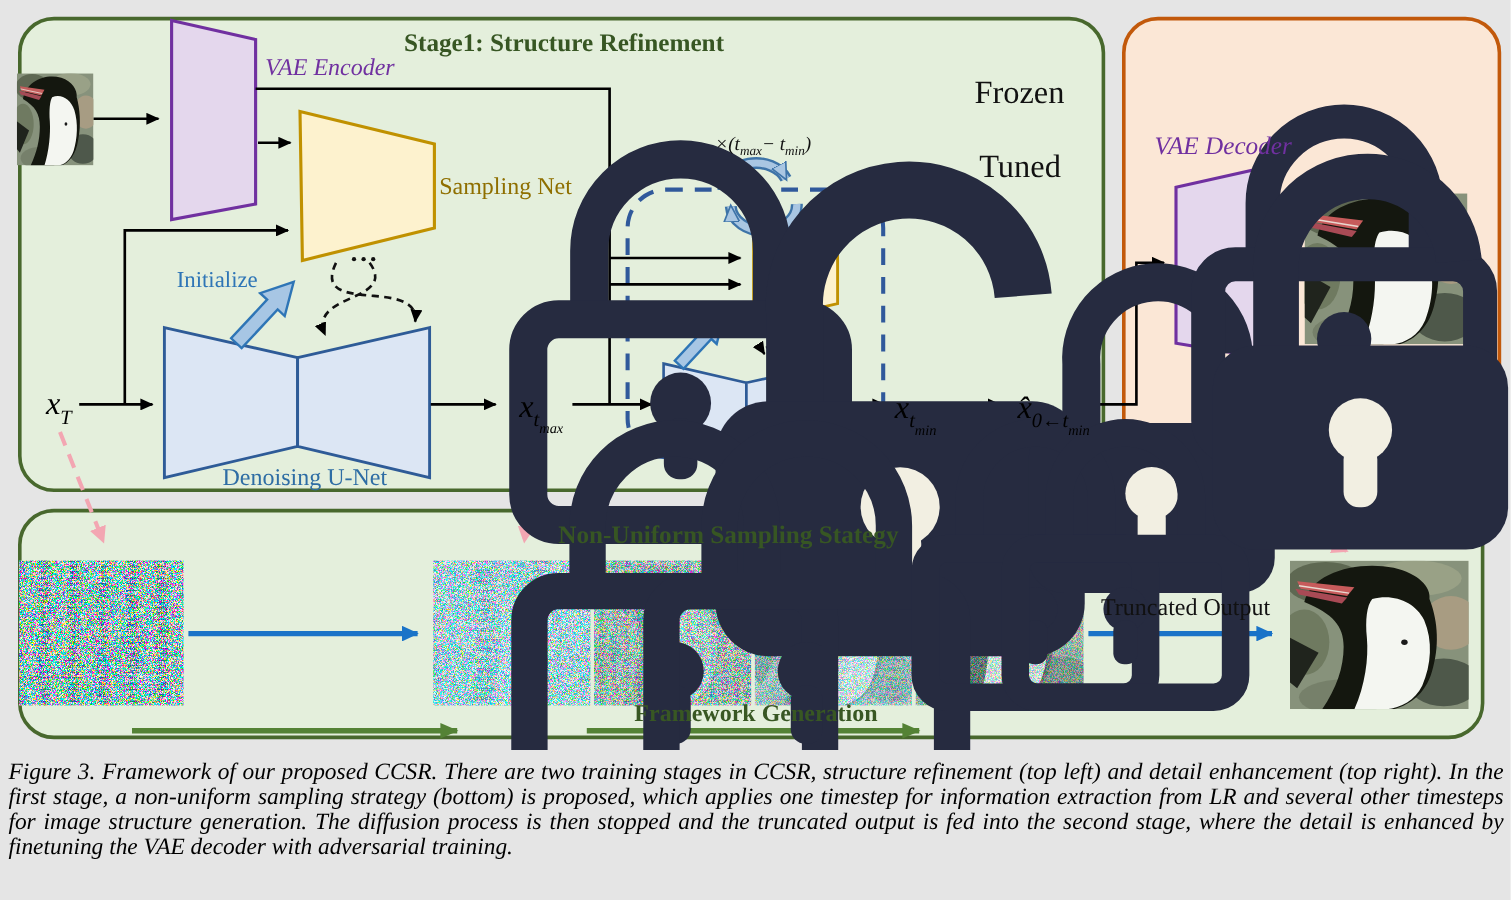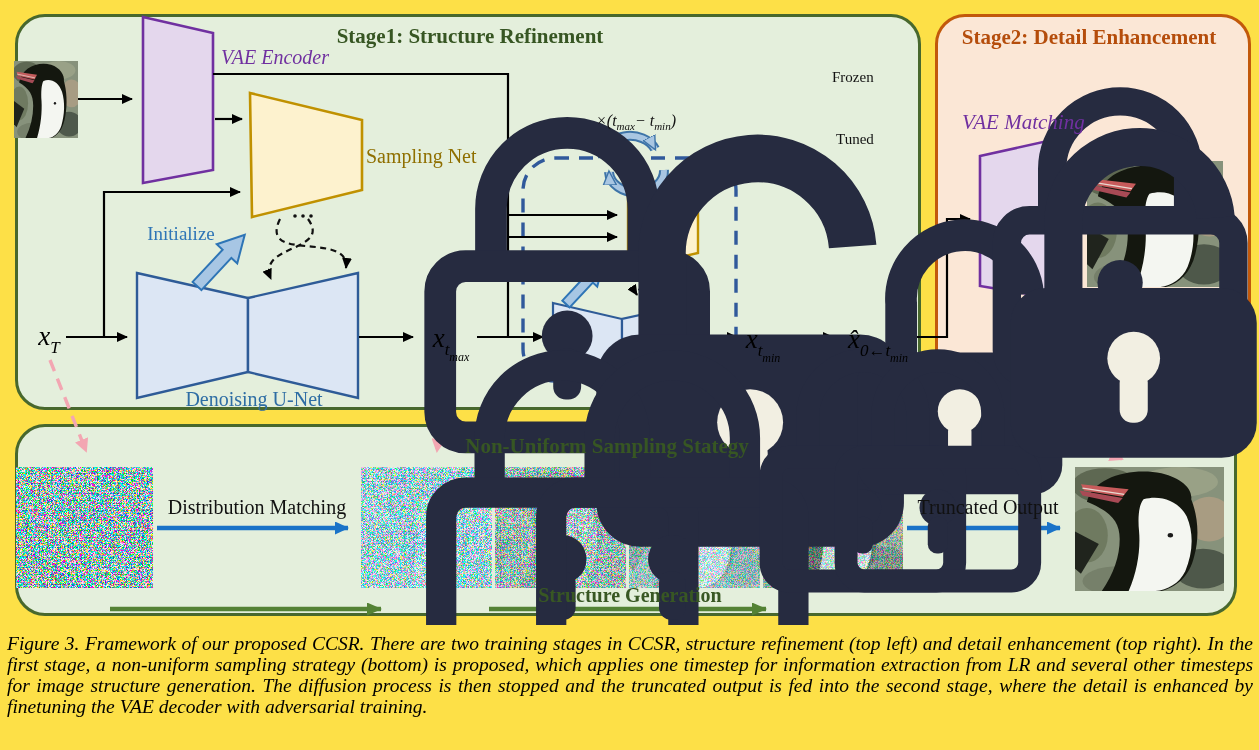--- a/index.html
+++ b/index.html
@@ -1,32 +1,32 @@
 <!DOCTYPE html>
 <html><head>
 <meta charset="utf-8">
 <style>
   html,body{margin:0;padding:0;background:#fff;}
-  .page{position:relative;width:1259px;height:750px;background:#fde047;overflow:hidden;
+  .page{position:relative;width:1259px;height:750px;background:#e5e5e5;overflow:hidden;
         font-family:"Liberation Serif",serif;}
   .panel{position:absolute;border-radius:30px;box-sizing:border-box;}
   .panel.green{background:#E4EFDC;border:3.5px solid #48682D;}
   .panel.orange{background:#FBE7D6;border:3.5px solid #C2590B;}
   .connectors{position:absolute;left:0;top:0;z-index:3;pointer-events:none;}
   .img{position:absolute;z-index:2;display:block;}
   .lbl{position:absolute;z-index:4;white-space:nowrap;transform:translate(-50%,-50%);}
   .lbl.left{transform:translate(0,-50%);}
   .title-green{font-size:21px;font-weight:bold;color:#375623;}
   .title-orange{font-size:21px;font-weight:bold;color:#B54D0B;}
   .purple-lbl{font-size:20px;color:#7030A0;font-style:italic;}
   .gold-lbl{font-size:20px;color:#8F6F00;}
   .blue-lbl{font-size:20px;color:#2E6DA4;text-align:right;}
   .init-lbl{font-size:19px;color:#2E75B6;}
   .black-lbl{font-size:20px;color:#111111;}
-  .legend-lbl{font-size:15px;color:#111111;margin-left:20px;}
+  .legend-lbl{font-size:27px;color:#111111;}
   .green-bold{font-size:20px;font-weight:bold;color:#385723;}
   .math-label{position:absolute;z-index:4;transform:translate(-50%,-55%);font-style:italic;
               color:#000;display:flex;align-items:baseline;white-space:nowrap;}
   .mbase{font-size:27px;line-height:1;}
   .msub{font-size:17px;line-height:1;transform:translateY(8px);}
   .msubsub{font-size:12px;line-height:1;transform:translateY(14px);}
   .loop-label{position:absolute;z-index:4;transform:translate(-50%,-50%);font-style:italic;
               color:#111;display:flex;align-items:baseline;white-space:nowrap;}
   .lp{font-size:16px;line-height:1;}
   .ls{font-size:11px;line-height:1;transform:translateY(4px);}
@@ -234,28 +234,27 @@
     <use href="#lockC" transform="translate(282,317) scale(0.62)"></use>
     <use href="#lockO" transform="translate(645,211) scale(0.5)"></use>
     <use href="#lockC" transform="translate(567,324) scale(0.47)"></use>
     <use href="#lockC" transform="translate(642,324) scale(0.47)"></use>
     <use href="#lockO" transform="translate(988,194) scale(0.82)"></use>
     <use href="#lockC" transform="translate(755,56) scale(0.58)"></use>
     <use href="#lockO" transform="translate(756,118) scale(0.6)"></use>
   </svg>
 
   <div class="lbl title-green" style="left:470px;top:36px">Stage1: Structure Refinement</div>
-  <div class="lbl title-orange" style="left:1089px;top:37px">Stage2: Detail Enhancement</div>
   <div class="lbl left purple-lbl" style="left:221px;top:57px">VAE Encoder</div>
   <div class="lbl left gold-lbl" style="left:366px;top:156px">Sampling Net</div>
   <div class="lbl blue-lbl" style="left:254px;top:399px">Denoising U-Net</div>
   <div class="lbl init-lbl" style="left:181px;top:234px">Initialize</div>
   <div class="lbl left legend-lbl" style="left:812px;top:77px">Frozen</div>
   <div class="lbl left legend-lbl" style="left:816px;top:139px">Tuned</div>
-  <div class="lbl left purple-lbl" style="left:962px;top:122px;font-size:21px">VAE Matching</div>
+  <div class="lbl left purple-lbl" style="left:962px;top:122px;font-size:21px">VAE Decoder</div>
 
   <div class="loop-label" style="left:636px;top:121px">
     <span class="lp">×(t</span>
       <span class="ls">max</span>
       <span class="lp"> − t</span>
       <span class="ls">min</span>
       <span class="lp">)</span>
   </div>
 
   <div class="math-label" style="left:49px;top:338px">
@@ -272,18 +271,17 @@
       <span class="msub">t</span>
       <span class="msubsub">min</span>
   </div>
   <div class="math-label" style="left:878px;top:341px">
     <span class="mbase">x̂</span>
       <span class="msub">0←t</span>
       <span class="msubsub">min</span>
   </div>
 
   <div class="lbl title-green" style="left:607px;top:446px">Non-Uniform Sampling Stategy</div>
-  <div class="lbl black-lbl" style="left:257px;top:507px">Distribution Matching</div>
   <div class="lbl black-lbl" style="left:988px;top:507px">Truncated Output</div>
-  <div class="lbl green-bold" style="left:630px;top:595px">Structure Generation</div>
+  <div class="lbl green-bold" style="left:630px;top:595px">Framework Generation</div>
 
   <div class="caption">Figure 3. Framework of our proposed CCSR. There are two training stages in CCSR, structure refinement (top left) and detail enhancement (top right). In the first stage, a non-uniform sampling strategy (bottom) is proposed, which applies one timestep for information extraction from LR and several other timesteps for image structure generation. The diffusion process is then stopped and the truncated output is fed into the second stage, where the detail is enhanced by finetuning the VAE decoder with adversarial training.</div>
 </div>
 
 </body></html>

